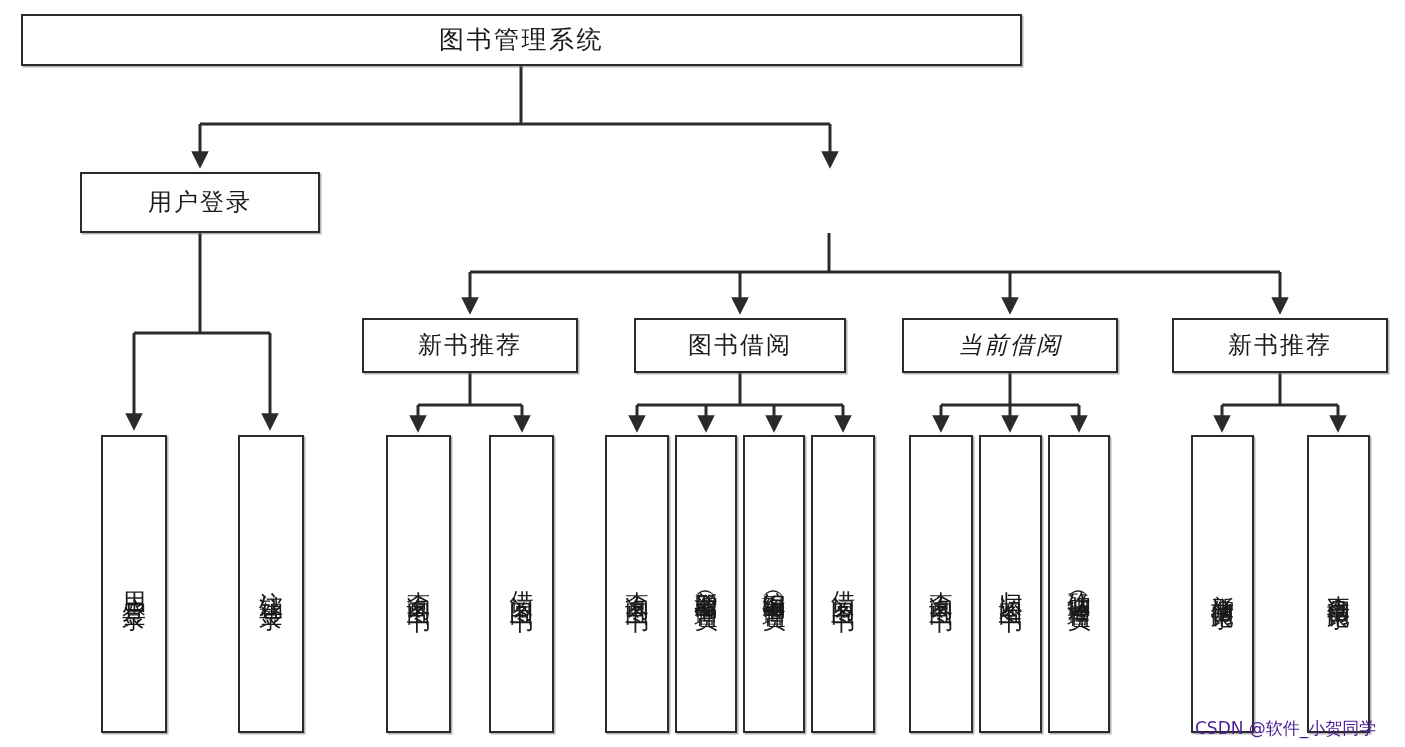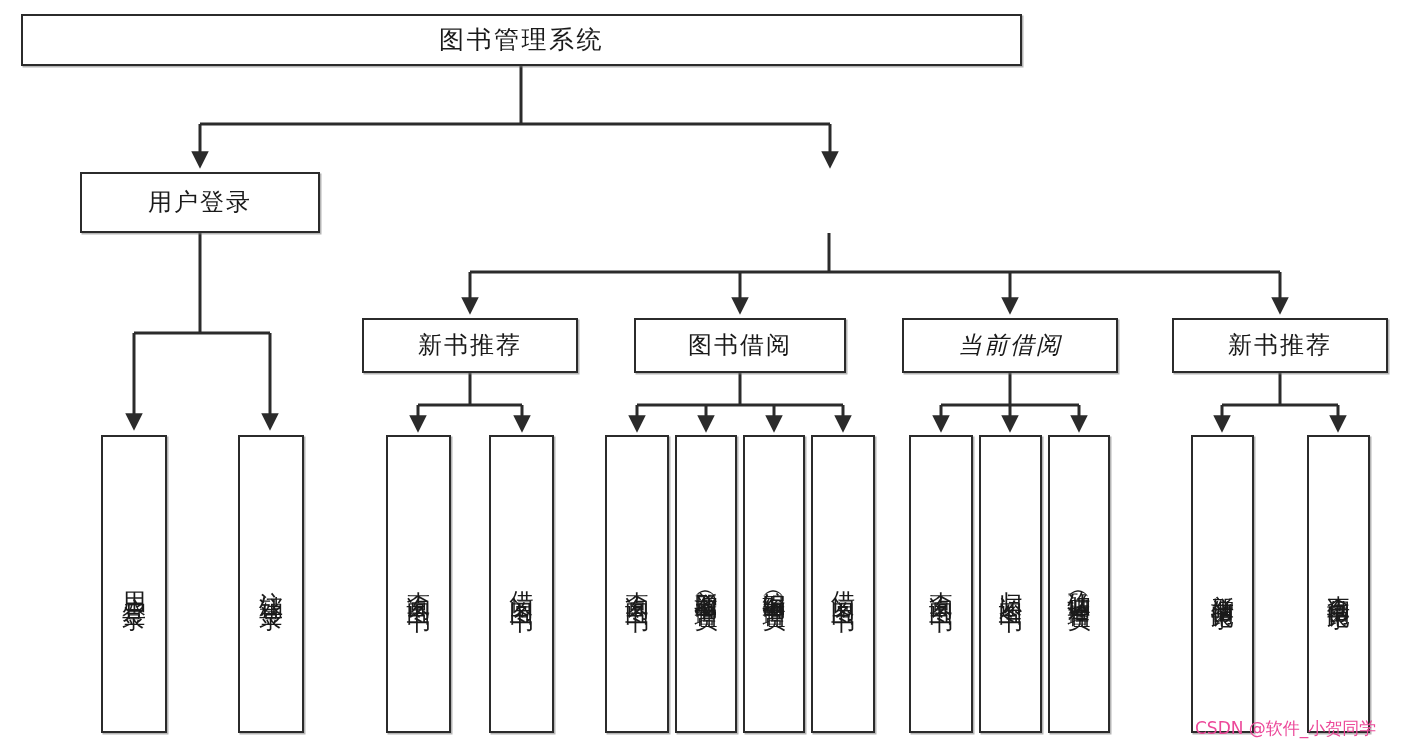--- a/index.html
+++ b/index.html
@@ -66,21 +66,21 @@
     line-height: 1;
     white-space: nowrap;
   }
   .node.vert.tight .label {
     font-size: 23px;
     letter-spacing: 2.5px;
   }
   .watermark {
     position: absolute;
     font-size: 17px;
-    color: #ec4899;
+    color: #4c1d95;
     white-space: nowrap;
     z-index: 5;
     font-family: "DejaVu Sans", "Liberation Sans", sans-serif;
   }
 </style>
 </head>
 <body>
 
 <div id="canvas">
 

